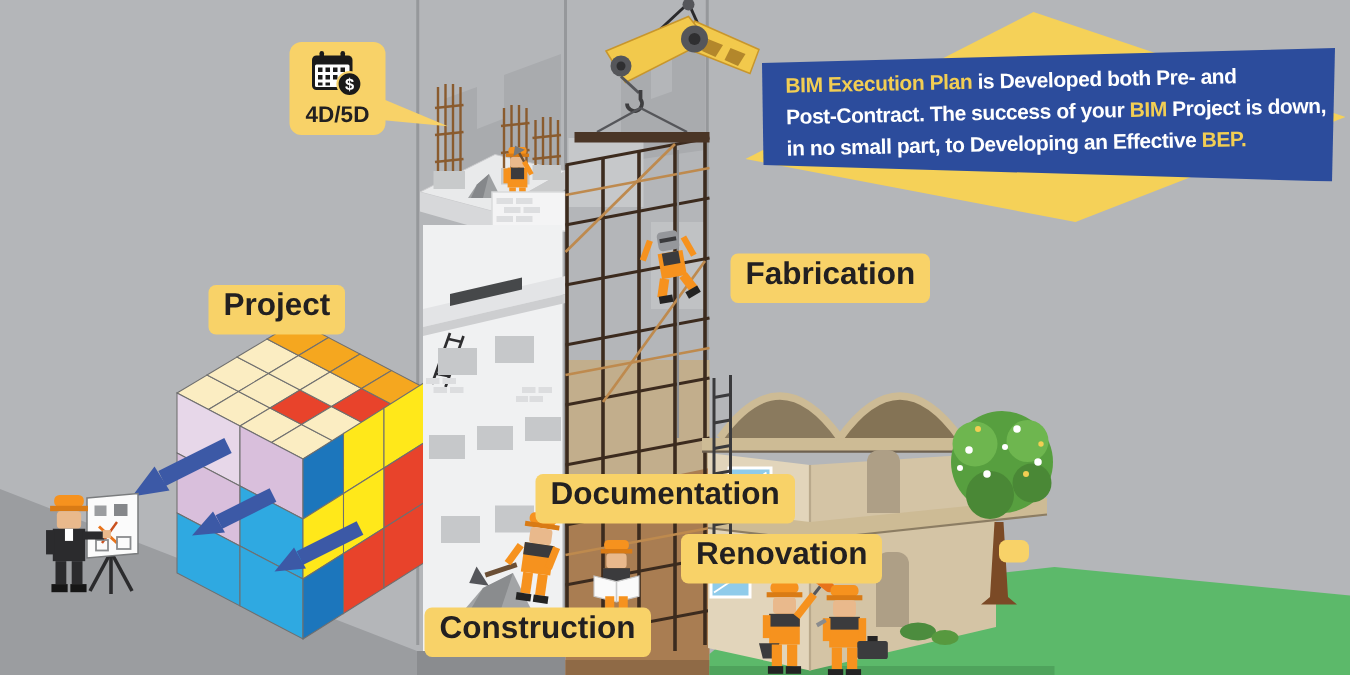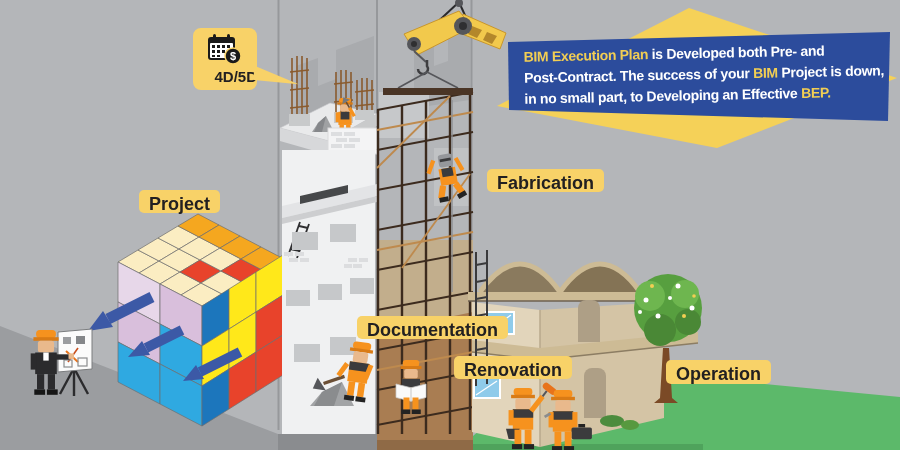--- a/index.html
+++ b/index.html
@@ -12,30 +12,30 @@
     --house-wall:#E2D5BB; --house-side:#D4C4A5; --house-trim:#CDBB95; --roof-brown:#8A7A5E;
     --door-tan:#AE9F86; --window-blue:#8FCBEA; --tree-green:#579F3F; --tree-green-light:#6EB64F;
     --trunk-brown:#7B4A26; --worker-orange:#F6921E; --worker-dark:#3B3B3D; --skin:#E9B98C;
     --crane-yellow:#F2C94C;
   }
   html,body{margin:0;padding:0;background:#888;}
   #scene{position:relative;width:900px;height:450px;overflow:hidden;background:var(--bg);
     font-family:"Liberation Sans",sans-serif;}
   #scene svg{position:absolute;left:0;top:0;}
   .label{position:absolute;background:var(--label-yellow);color:var(--label-text);
-    font-weight:700;font-size:18px;line-height:18px;padding:5px 10px 0;border-radius:5px;
+    font-weight:700;font-size:21px;line-height:18px;padding:5px 10px 10px;border-radius:5px;
     white-space:nowrap;z-index:5;}
   .label .tail{position:absolute;width:0;height:0;border-style:solid;border-color:transparent;}
   .t-br{right:12px;bottom:-13px;border-top:15px solid var(--label-yellow);border-right:13px solid transparent;transform:skewX(-14deg);}
   .t-bl{left:12px;bottom:-13px;border-top:15px solid var(--label-yellow);border-left:13px solid transparent;transform:skewX(14deg);}
   .t-tr{right:8px;top:-13px;border-bottom:15px solid var(--label-yellow);border-left:13px solid transparent;transform:skewX(-14deg);}
   .t-ul{left:-12px;top:-12px;border-bottom:22px solid var(--label-yellow);border-right:18px solid transparent;transform:rotate(28deg);}
   #badge-4d5d{position:absolute;left:193px;top:28px;width:64px;height:62px;background:var(--label-yellow);
     border-radius:8px;z-index:5;text-align:center;font-weight:700;font-size:15px;color:var(--label-text);}
-  #badge-4d5d .badge-text{position:absolute;left:0;right:0;bottom:5px;text-align:right;}
+  #badge-4d5d .badge-text{position:absolute;left:0;right:0;bottom:5px;}
   #badge-4d5d .t-long{position:absolute;left:61px;top:38px;width:0;height:0;
     border-top:7px solid transparent;border-bottom:7px solid transparent;
     border-left:46px solid var(--label-yellow);transform:rotate(14deg);transform-origin:left center;}
   #banner-diamond{position:absolute;left:497px;top:8px;width:400px;height:140px;
     background:var(--diamond-yellow);z-index:3;
     clip-path:polygon(0px 98px,192px 0px,400px 70px,220px 140px);}
   #banner{position:absolute;left:500px;top:26px;width:395px;height:100px;background:var(--banner-blue);
     z-index:4;clip-path:polygon(8px 16px,390px 6px,388px 95px,9px 84px);}
   #banner .banner-inner{position:absolute;left:24px;top:17px;transform:rotate(-1.2deg);
     color:#fff;font-weight:700;font-size:14px;letter-spacing:-0.3px;line-height:21px;}
@@ -484,34 +484,37 @@
   <div class="badge-text">4D/5D</div>
   <div class="t-long"></div>
 </div>
 
 <div class="label" style="left:139px;top:190px">
   <span>Project</span>
   <div class="tail t-br"></div>
 </div>
 
 
+<div class="label" style="left:283px;top:405px">
+  <span>Construction</span>
+  <div class="tail t-tr"></div>
+</div>
 
 <div class="label" style="left:357px;top:316px">
   <span>Documentation</span>
   <div class="tail t-bl"></div>
 </div>
 
 <div class="label" style="left:454px;top:356px">
   <span>Renovation</span>
   <div class="tail t-bl"></div>
 </div>
 
 <div class="label" style="left:487px;top:169px">
   <span>Fabrication</span>
   <div class="tail t-bl"></div>
 </div>
 
 <div class="label" style="left:666px;top:360px">
-  <div class="two-line">Operation</div>
   <div class="tail t-ul"></div>
 </div>
 
 </div>
 
 </body></html>

